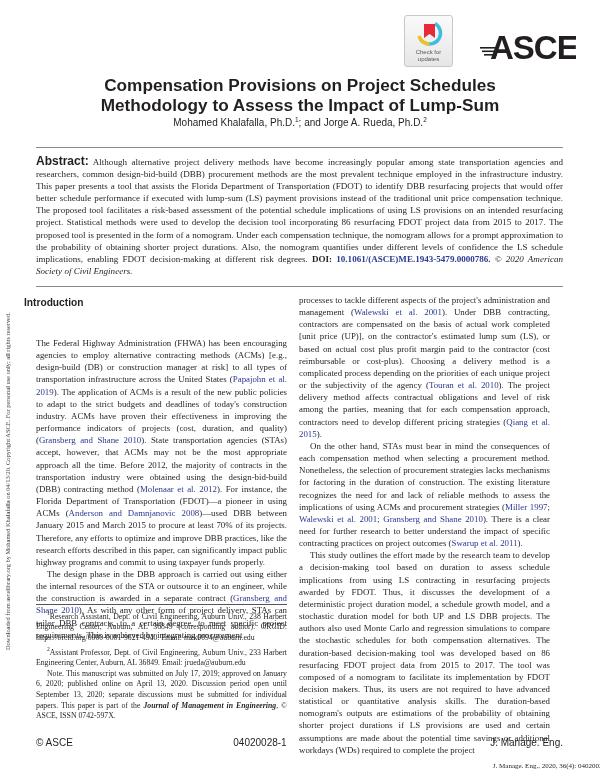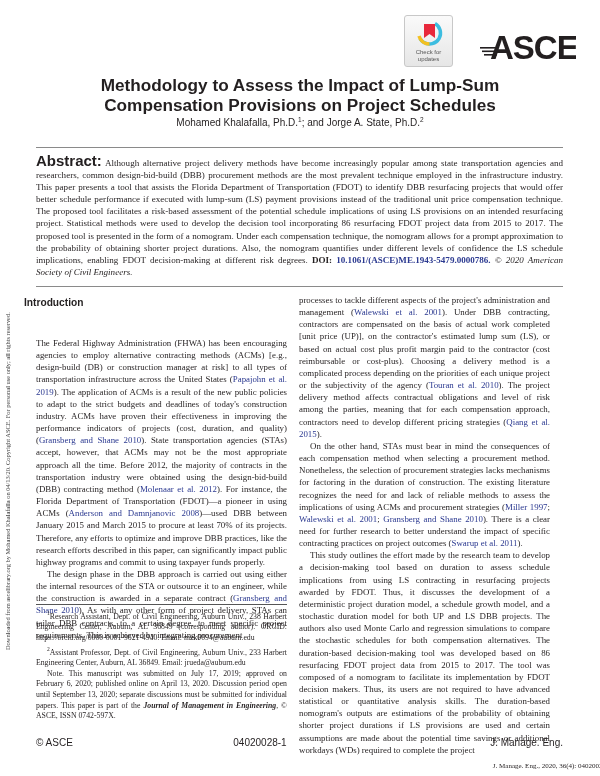--- a/index.html
+++ b/index.html
@@ -20,21 +20,21 @@
     font-family:"Liberation Sans", sans-serif; font-size:6px; line-height:6.5px; color:#555; }
   .asce-logo { position:absolute; left:480px; top:26px; width:96px; height:40px; }
   .title { position:absolute; left:0; width:600px; top:75px; text-align:center;
     font-family:"Liberation Sans", sans-serif; font-weight:bold; font-size:17.2px; line-height:20px; color:#231f20; }
   .authors { position:absolute; left:0; width:600px; top:116px; text-align:center;
     font-family:"Liberation Sans", sans-serif; font-size:10px; color:#231f20; }
   .authors sup { font-size:6.5px; }
   .rule { position:absolute; left:36px; width:527px; height:1.4px; background:#8a8a8a; }
   .abstract { position:absolute; left:36px; top:155px; width:527px;
     font-family:"Liberation Serif", serif; font-size:9.05px; line-height:12.1px; text-align:justify; color:#231f20; }
-  .abstract .lbl { font-family:"Liberation Sans", sans-serif; font-weight:bold; font-size:15px; }
+  .abstract .lbl { font-family:"Liberation Sans", sans-serif; font-weight:bold; font-size:12px; }
   .abstract .doi-lbl { font-weight:bold; }
   .abstract .doi { color:#2b3990; font-weight:bold; }
   .abstract .cp { font-style:italic; }
   .h-intro { position:absolute; left:24px; top:297px; font-family:"Liberation Sans", sans-serif; font-weight:bold; font-size:10.2px; color:#231f20; }
   .col { position:absolute; font-family:"Liberation Serif", serif; font-size:8.85px; line-height:12.15px; text-align:justify; color:#231f20; }
   .col p { margin:0; text-indent:0; }
   .col p.ind { text-indent:11px; }
   .col .cite { color:#2b3990; }
   .fn { position:absolute; left:36px; width:251px; font-family:"Liberation Serif", serif; font-size:7.75px; line-height:10.7px; text-align:justify; color:#231f20; }
   .fn p { margin:0; text-indent:11px; }
@@ -65,26 +65,26 @@
   <svg width="96" height="40" viewBox="0 0 96 40">
     <text x="10" y="33" font-family="Liberation Sans, sans-serif" font-weight="bold" font-size="33" fill="#231f20" letter-spacing="-1">ASCE</text>
     <rect x="0" y="21" width="18" height="1.6" fill="#231f20"></rect>
     <rect x="2" y="24.5" width="16" height="1.6" fill="#231f20"></rect>
     <rect x="4" y="28" width="13" height="1.6" fill="#231f20"></rect>
     <rect x="0" y="21" width="18" height="0" fill="#fff"></rect>
   </svg>
 </div>
 
 <div class="title">
+  <div>Compensation Provisions on Project Schedules</div>
   <div>Methodology to Assess the Impact of Lump-Sum</div>
-  <div>Compensation Provisions on Project Schedules</div>
 </div>
 
 <div class="authors">
-  <span>Mohamed Khalafalla, Ph.D.</span><sup>1</sup><span>; and </span><span>Jorge A. State, Ph.D.</span><sup>2</sup>
+  <span>Mohamed Khalafalla, Ph.D.</span><sup>1</sup><span>; and </span><span>Jorge A. Rueda, Ph.D.</span><sup>2</sup>
 </div>
 
 <div class="rule" style="top:147px;"></div>
 
 <div class="abstract">
   <span class="lbl">Abstract:</span><span> Although alternative project delivery methods have become increasingly popular among state transportation agencies and researchers, common design-bid-build (DBB) procurement methods are the most prevalent technique employed in the infrastructure industry. This paper presents a tool that assists the Florida Department of Transportation (FDOT) to identify DBB resurfacing projects that would offer better schedule performance if executed with lump-sum (LS) payment provisions instead of the traditional unit price compensation technique. The proposed tool facilitates a risk-based assessment of the potential schedule implications of using LS provisions on an intended resurfacing project. Statistical methods were used to develop the decision tool incorporating 86 resurfacing FDOT project data from 2015 to 2017. The proposed tool is presented in the form of a nomogram. Under each compensation technique, the nomogram allows for a prompt approximation to the probability of obtaining shorter project durations. Also, the nomogram quantifies under different levels of confidence the LS schedule implications, enabling FDOT decision-making at different risk degrees. </span><span class="doi-lbl">DOI:</span> <a class="doi">10.1061/(ASCE)ME.1943-5479.0000786.</a><span class="cp"> © 2020 American Society of Civil Engineers.</span>
 </div>
 
 <div class="rule" style="top:286px;"></div>
 
@@ -93,21 +93,21 @@
 <div class="col" style="left:36px; top:337px; width:251px;">
   <p><span>The Federal Highway Administration (FHWA) has been encouraging agencies to employ alternative contracting methods (ACMs) [e.g., design-build (DB) or construction manager at risk] to all types of transportation infrastructure across the United States (</span><a class="cite">Papajohn et al. 2019</a><span>). The application of ACMs is a result of the new public policies to adapt to the strict budgets and deadlines of today's construction industry. ACMs have proven their effectiveness in improving the performance indicators of projects (cost, duration, and quality) (</span><a class="cite">Gransberg and Shane 2010</a><span>). State transportation agencies (STAs) accept, however, that ACMs may not be the most appropriate approach all the time. Before 2012, the majority of contracts in the transportation industry were obtained using the design-bid-build (DBB) contracting method (</span><a class="cite">Molenaar et al. 2012</a><span>). For instance, the Florida Department of Transportation (FDOT)—a pioneer in using ACMs (</span><a class="cite">Anderson and Damnjanovic 2008</a><span>)—used DBB between January 2015 and March 2015 to procure at least 70% of its projects. Therefore, any efforts to optimize and improve DBB practices, like the research efforts described in this paper, can significantly impact public highway programs and commit to using taxpayer funds properly.</span></p>
   <p class="ind"><span>The design phase in the DBB approach is carried out using either the internal resources of the STA or outsource it to an engineer, while the construction is awarded in a separate contract (</span><a class="cite">Gransberg and Shane 2010</a><span>). As with any other form of project delivery, STAs can tailor DBB contracts, to a certain degree, to meet specific project requirements. This is achieved by integrating procurement</span></p>
 </div>
 
 <div class="fn-rule"></div>
 
 <div class="fn" style="top:608px;">
   <p><sup>1</sup><span>Research Assistant, Dept. of Civil Engineering, Auburn Univ., 238 Harbert Engineering Center, Auburn, AL 36849 (corresponding author). ORCID: https://orcid.org/0000-0001-9621-4940. Email: mzk0094@auburn.edu</span></p>
   <p><sup>2</sup><span>Assistant Professor, Dept. of Civil Engineering, Auburn Univ., 233 Harbert Engineering Center, Auburn, AL 36849. Email: jrueda@auburn.edu</span></p>
-  <p><span>Note. This manuscript was submitted on July 17, 2019; approved on February 6, 2020; published online on April 13, 2020. Discussion period open until September 13, 2020; separate discussions must be submitted for individual papers. This paper is part of the </span><span class="jn">Journal of Management in Engineering</span><span>, © ASCE, ISSN 0742-597X.</span></p>
+  <p><span>Note. This manuscript was submitted on July 17, 2019; approved on January 6, 2020; published online on April 13, 2020. Discussion period open until September 13, 2020; separate discussions must be submitted for individual papers. This paper is part of the </span><span class="jn">Journal of Management in Engineering</span><span>, © ASCE, ISSN 0742-597X.</span></p>
 </div>
 
 <div class="col" style="left:299px; top:294px; width:251px;">
   <p><span>processes to tackle different aspects of the project's administration and management (</span><a class="cite">Walewski et al. 2001</a><span>). Under DBB contracting, contractors are compensated on the basis of actual work completed [unit price (UP)], on the contractor's estimated lump sum (LS), or based on actual cost plus profit margin paid to the contractor (cost reimbursable or cost-plus). Choosing a delivery method is a complicated process depending on the priorities of each unique project or the subjectivity of the agency (</span><a class="cite">Touran et al. 2010</a><span>). The project delivery method affects contractual obligations and level of risk among the parties, meaning that for each compensation approach, contractors need to develop different pricing strategies (</span><a class="cite">Qiang et al. 2015</a><span>).</span></p>
   <p class="ind"><span>On the other hand, STAs must bear in mind the consequences of each compensation method when selecting a procurement method. Nonetheless, the selection of procurement strategies lacks mechanisms for factoring in the duration of construction. The existing literature recognizes the need for and lack of reliable methods to assess the implications of using ACMs and procurement strategies (</span><a class="cite">Miller 1997</a><span>; </span><a class="cite">Walewski et al. 2001</a><span>; </span><a class="cite">Gransberg and Shane 2010</a><span>). There is a clear need for further research to better understand the impact of specific contracting practices on project outcomes (</span><a class="cite">Swarup et al. 2011</a><span>).</span></p>
   <p class="ind"><span>This study outlines the effort made by the research team to develop a decision-making tool based on duration to assess schedule implications from using LS contracting in resurfacing projects awarded by FDOT. Thus, it discusses the development of a deterministic project duration model, a schedule growth model, and a stochastic duration model for both UP and LS DBB projects. The authors also used Monte Carlo and regression simulations to compare the stochastic schedules for both compensation alternatives. The duration-based decision-making tool was developed based on 86 resurfacing FDOT project data from 2015 to 2017. The tool was composed of a nomogram to facilitate its implementation by FDOT decision makers. Thus, its users are not required to have advanced statistical or quantitative analysis skills. The duration-based nomogram's outputs are estimations of the probability of obtaining shorter project durations if LS provisions are used and certain assumptions are made about the potential time savings or additional workdays (WDs) required to complete the project</span></p>
 </div>
 
 <div class="footer" style="left:36px;">© ASCE</div>
 <div class="footer" style="left:0; width:520px; text-align:center;">04020028-1</div>

